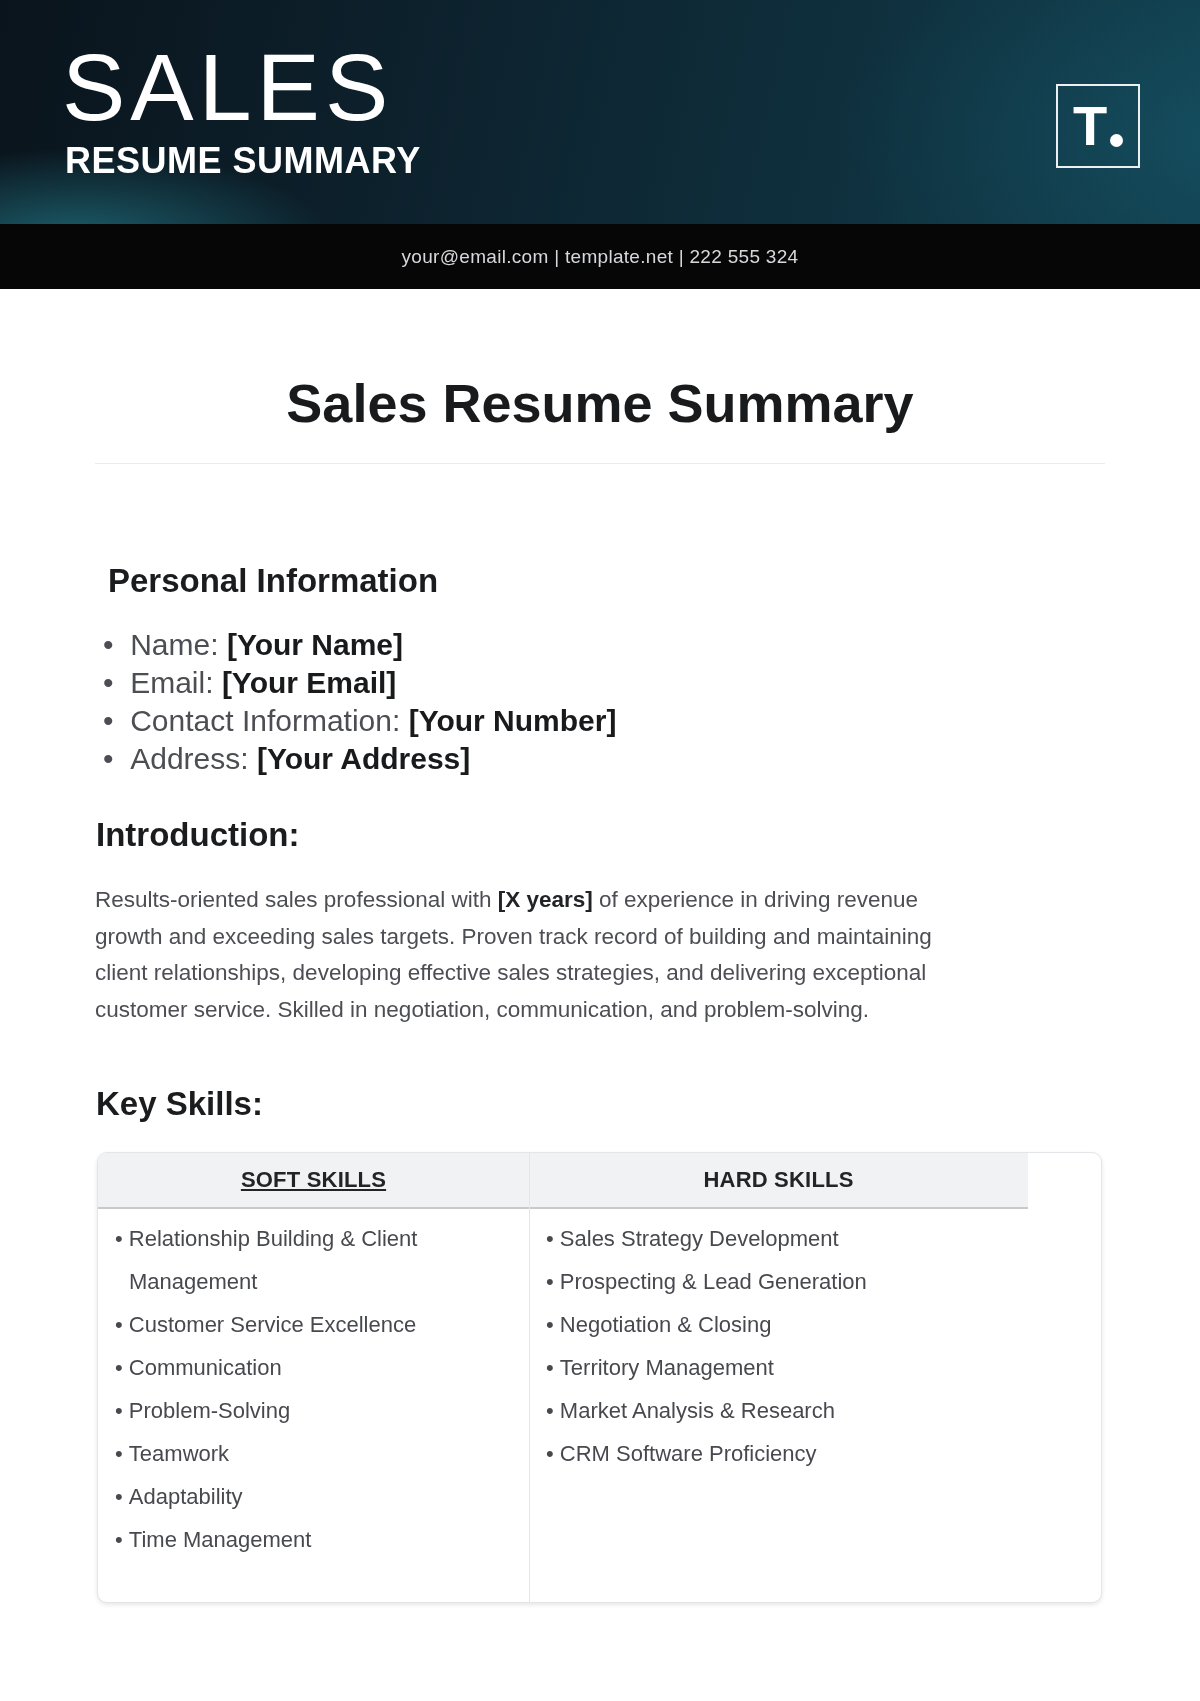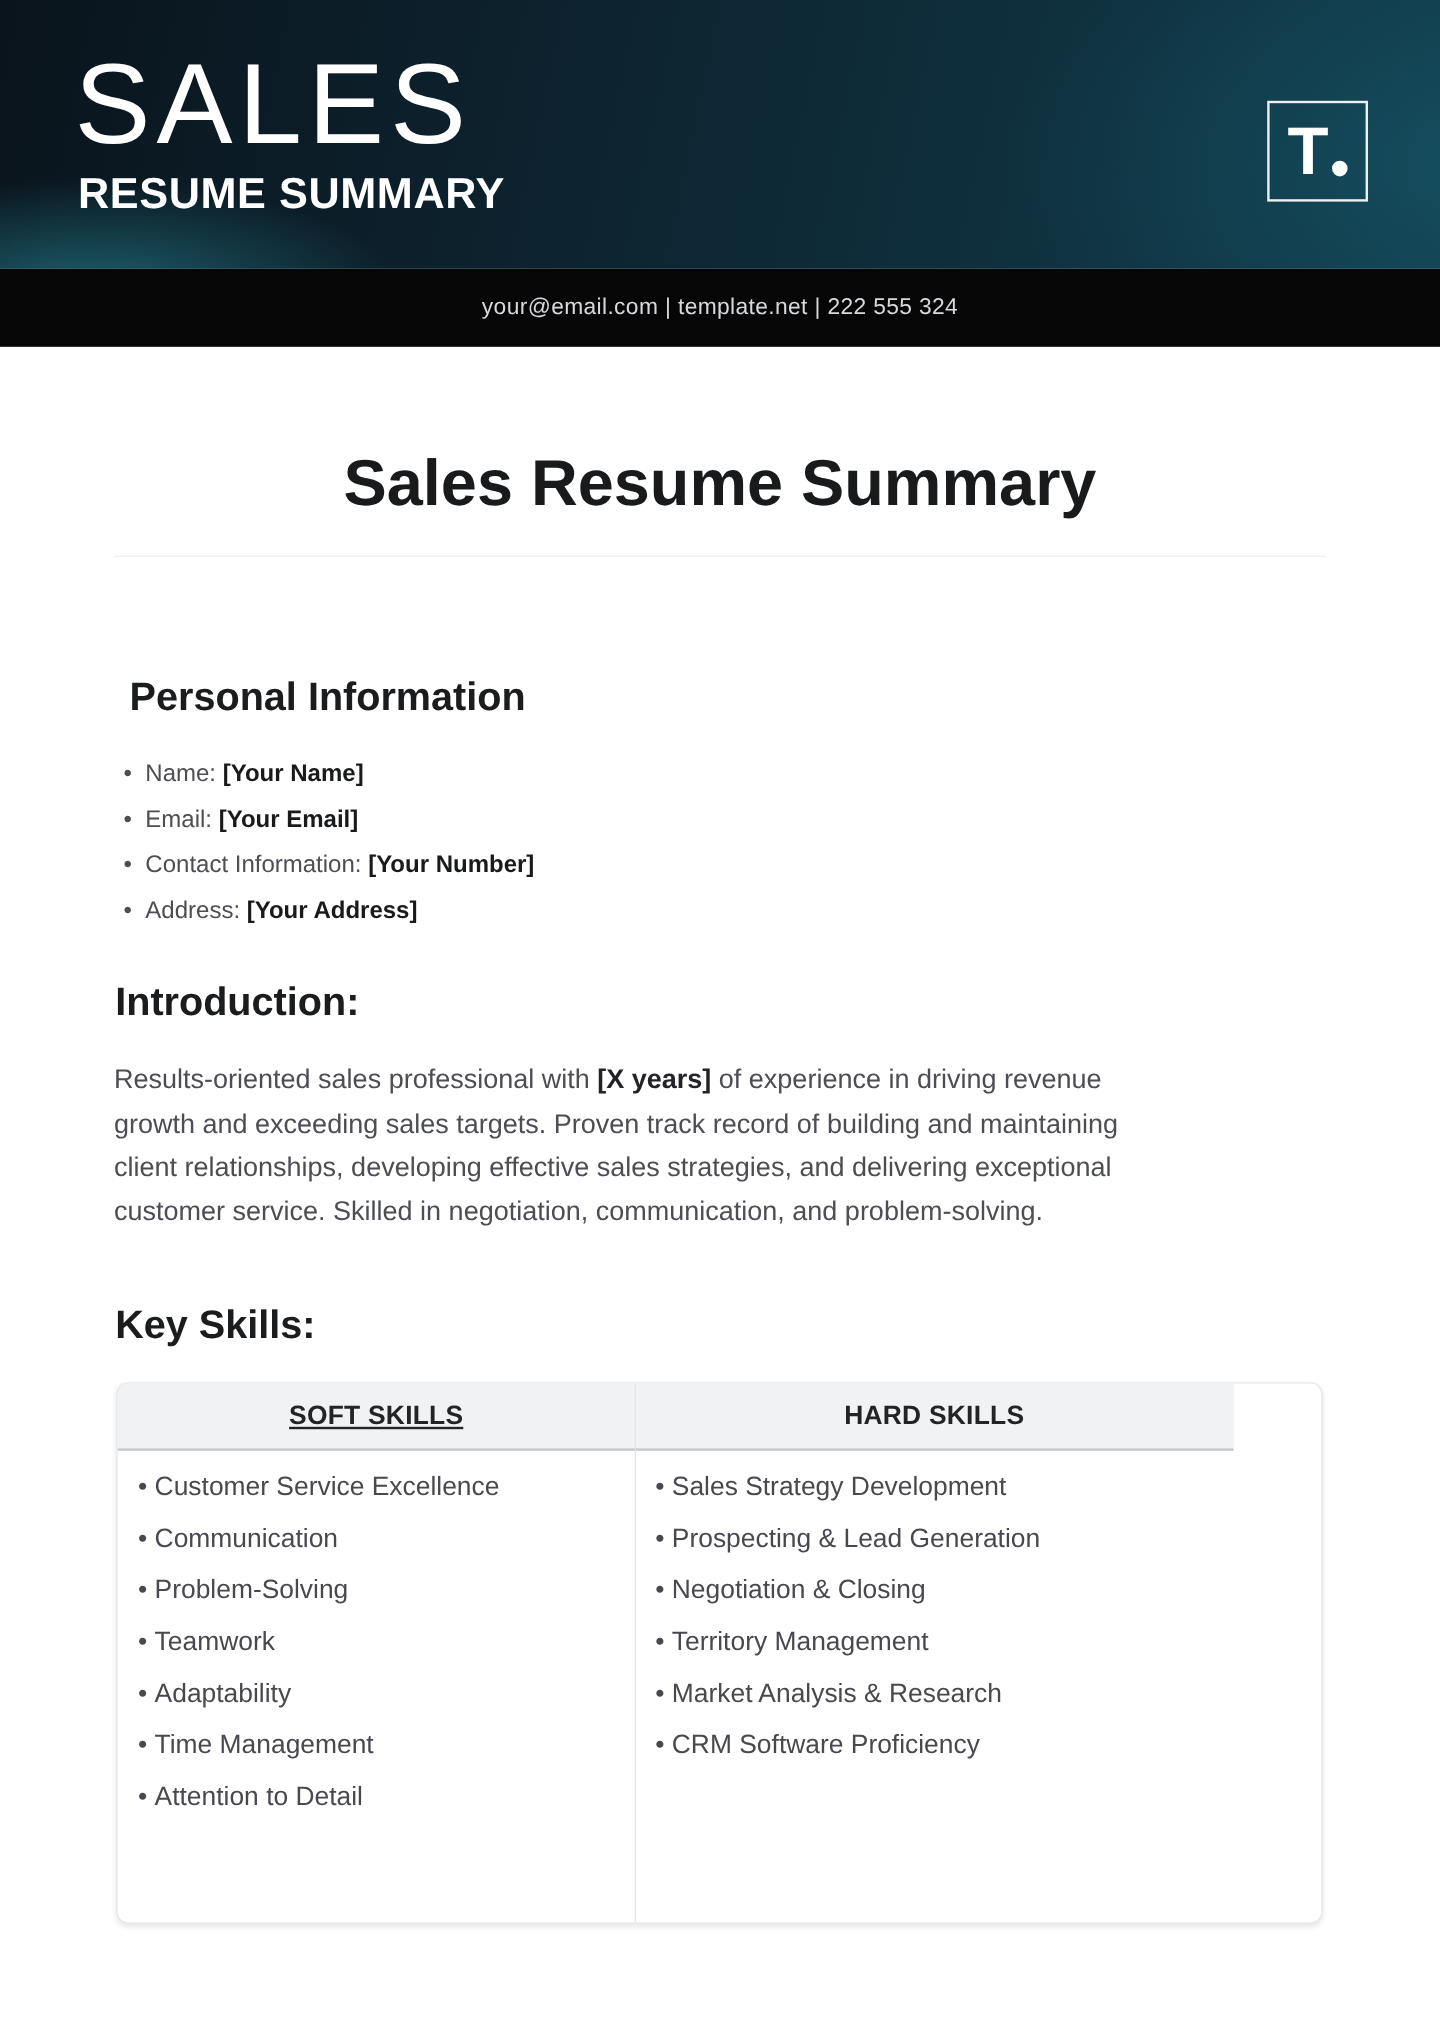--- a/index.html
+++ b/index.html
@@ -50,21 +50,21 @@
     margin-top:82px;text-align:center;
     font-size:54px;font-weight:700;line-height:1.2;color:var(--text_dark);
   }
   .rule{border:none;border-top:1px solid var(--divider);margin-top:27px;}
   h2.sec{font-size:33px;font-weight:700;line-height:1.25;color:#1b1c1e;}
   .sec-personal{margin-top:96px;padding-left:13px;}
   .sec-intro{margin-top:36px;padding-left:1px;}
   .sec-skills{margin-top:55px;padding-left:1px;}
   
   .personal-list{list-style:none;margin-top:25px;padding-left:8px;}
-  .personal-list li{font-size:20px;line-height:38px;color:var(--text_gray);}
+  .personal-list li{font-size:30px;line-height:38px;color:var(--text_gray);}
   .personal-list li::before{content:"\2022\00a0\00a0";color:var(--text_gray);}
   .personal-list .val{font-weight:700;color:var(--text_dark);}
   
   .intro-par{margin-top:27px;font-size:22.5px;line-height:36.5px;color:var(--text_gray);}
   .intro-par b{color:#222327;}
   
   .skills-table{
     position:relative;margin-top:27px;margin-left:2px;
     width:1005px;height:451px;overflow:hidden;
     border:1px solid var(--table_border);border-radius:10px;
@@ -130,27 +130,27 @@
   <h2 class="sec sec-skills">Key Skills:</h2>
 
   <div class="skills-table">
     <div class="thead">
       <div class="th c1">SOFT SKILLS</div>
       <div class="th c2">HARD SKILLS</div>
     </div>
     <div class="tbody">
       <div class="td c1">
         <ul class="skill-list" id="soft-list">
+            <li>Relationship Building &amp; Client Management</li>
             <li>Customer Service Excellence</li>
             <li>Communication</li>
             <li>Problem-Solving</li>
             <li>Teamwork</li>
             <li>Adaptability</li>
             <li>Time Management</li>
-            <li>Attention to Detail</li>
           </ul>
       </div>
       <div class="td c2">
         <ul class="skill-list" id="hard-list">
             <li>Sales Strategy Development</li>
             <li>Prospecting &amp; Lead Generation</li>
             <li>Negotiation &amp; Closing</li>
             <li>Territory Management</li>
             <li>Market Analysis &amp; Research</li>
             <li>CRM Software Proficiency</li>

